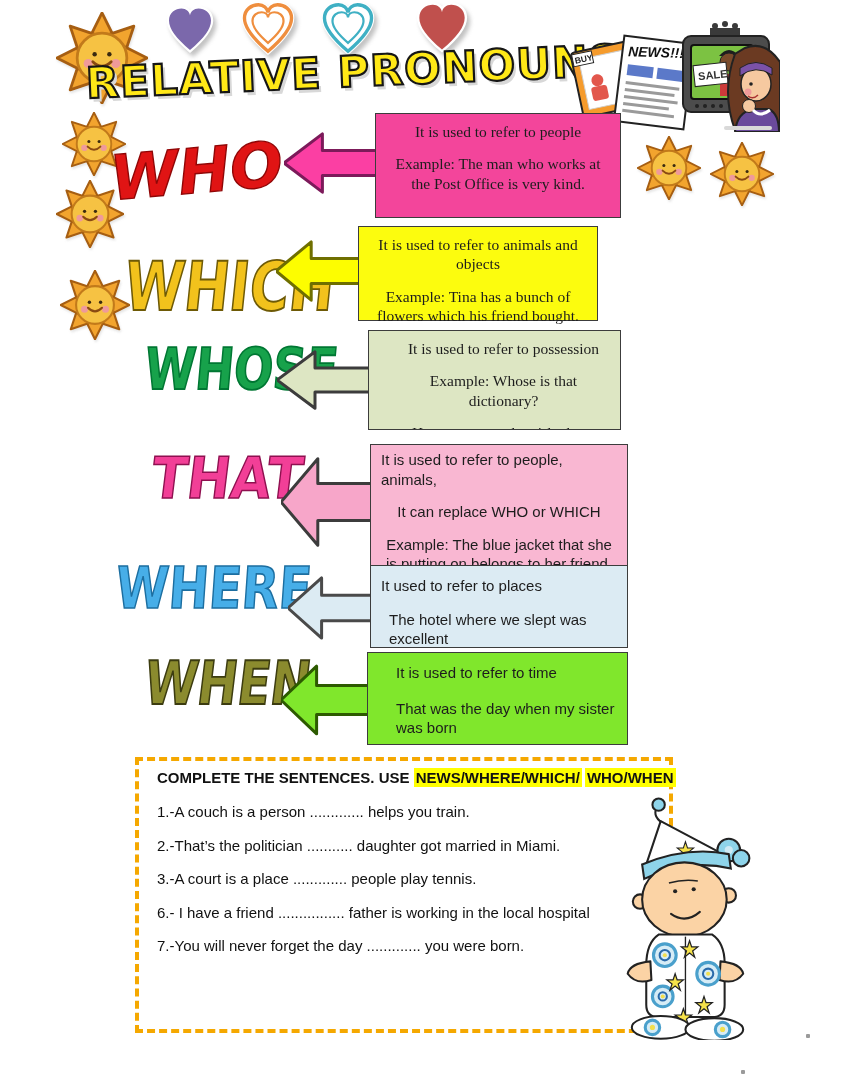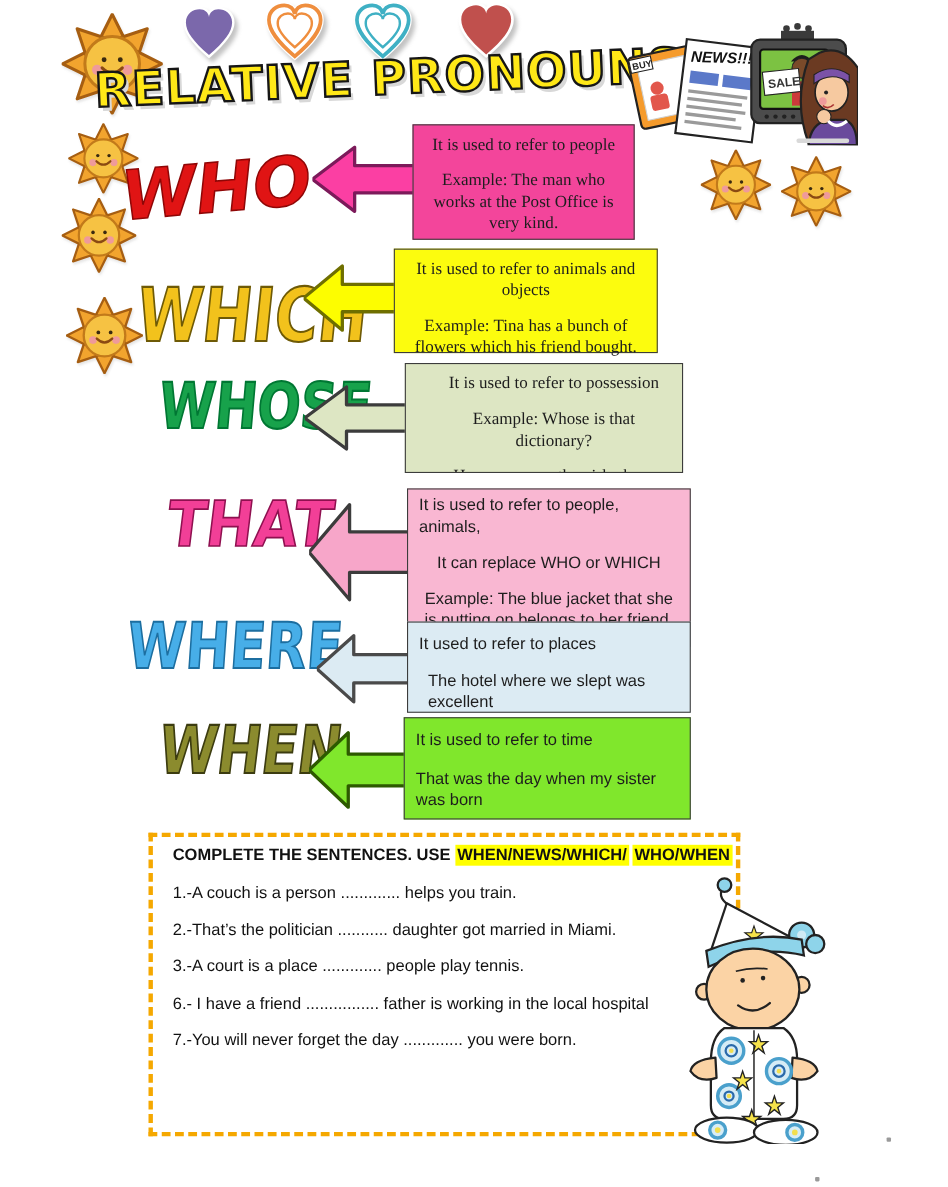--- a/index.html
+++ b/index.html
@@ -35,21 +35,21 @@
   .sansbox{font-family:"Liberation Sans",sans-serif;font-size:15px;line-height:1.3;}
   .r0-box{background:#f3459b;}
   .r1-box{background:#fcfc0e;}
   .r2-box{background:#dde6c3;}
   .r3-box{background:#f9b7d2;}
   .r3-box p:first-child{text-align:left;}
   .r4-box{background:#dcebf3;}
   .r4-box p{text-align:left;margin-bottom:14px;}
   .r4-box p + p{padding-left:8px;}
   .r5-box{background:#80e72c;}
-  .r5-box p{text-align:left;margin-bottom:16px;}
+  .r5-box p{text-align:left;margin-bottom:16px;margin-left:18px;}
   .clip-line{display:block;text-align:center;font-size:12px;line-height:6px;height:6px;overflow:hidden;color:#1d1d1d;}
 
   .arrow svg{display:block;width:100%;height:100%;}
 
   
   #exercise{
     left:135px;top:757px;width:538px;height:276px;border:4px dashed #f5a800;
     box-sizing:border-box;padding:8px 10px 0 18px;background:transparent;
   }
   #exercise-title{font-size:15px;font-weight:bold;color:#111;margin:0 0 16px 0;white-space:nowrap;}
@@ -183,21 +183,21 @@
   <svg class="abs sun" style="left:710px;top:142px;width:64px;height:64px" viewBox="0 0 100 100">
       <use href="#sunsym"></use>
     </svg>
 
   <div class="abs word r0-word" style="left:110px;top:135px;width:165px;">WHO</div>
   <div class="abs arrow" style="left:284px;top:132px;width:96px;height:62px;">
     <svg viewBox="0 0 100 100" preserveAspectRatio="none">
         <polygon points="0,50 40,3 40,30 100,30 100,70 40,70 40,97" fill="#fb3fa3" stroke="#7c1a5a" stroke-width="3" vector-effect="non-scaling-stroke" stroke-linejoin="round"></polygon>
       </svg>
   </div>
-  <div class="abs infobox serifbox r0-box" style="left:375px;top:113px;width:202px;height:105px;">
+  <div class="abs infobox serifbox r0-box" style="left:375px;top:113px;width:246px;height:105px;">
     <p>It is used to refer to people</p>
     <p>Example: The man who works at the Post Office is very kind.</p>
   </div>
 
   <div class="abs word r1-word" style="left:125px;top:255px;width:160px;">WHICH</div>
   <div class="abs arrow" style="left:276px;top:240px;width:88px;height:62px;">
     <svg viewBox="0 0 100 100" preserveAspectRatio="none">
         <polygon points="0,50 40,3 40,30 100,30 100,70 40,70 40,97" fill="#fdfd00" stroke="#6f6f00" stroke-width="3" vector-effect="non-scaling-stroke" stroke-linejoin="round"></polygon>
       </svg>
   </div>
@@ -247,21 +247,21 @@
     <svg viewBox="0 0 100 100" preserveAspectRatio="none">
         <polygon points="0,50 40,3 40,30 100,30 100,70 40,70 40,97" fill="#80e72c" stroke="#2d5a00" stroke-width="3" vector-effect="non-scaling-stroke" stroke-linejoin="round"></polygon>
       </svg>
   </div>
   <div class="abs infobox sansbox r5-box" style="left:367px;top:652px;width:261px;height:93px;padding-top:10px;">
     <p>It is used to refer to time</p>
     <p>That was the day when my sister was born</p>
   </div>
 
   <div class="abs" id="exercise">
-    <p id="exercise-title"><span>COMPLETE THE SENTENCES. USE </span><span class="hl">WHEN/NEWS/WHICH/</span><span class="hl">WHO/WHEN</span></p>
+    <p id="exercise-title"><span>COMPLETE THE SENTENCES. USE </span><span class="hl">NEWS/WHERE/WHICH/</span><span class="hl">WHO/WHEN</span></p>
     <p class="sentence">1.-A couch is a person ............. helps you train.</p>
     <p class="sentence">2.-That’s the politician ........... daughter got married in Miami.</p>
     <p class="sentence">3.-A court is a place ............. people play tennis.</p>
     <p class="sentence">6.- I have a friend ................ father is working in the local hospital</p>
     <p class="sentence">7.-You will never forget the day ............. you were born.</p>
   </div>
 
   <svg class="abs" style="left:605px;top:792px;width:165px;height:248px" viewBox="0 0 160 240">
     <path d="M56 30 Q44 22 52 12" stroke="#222" stroke-width="2" fill="none"></path>
     <circle cx="52" cy="12" r="6" fill="#8ed4ea" stroke="#222" stroke-width="2"></circle>

